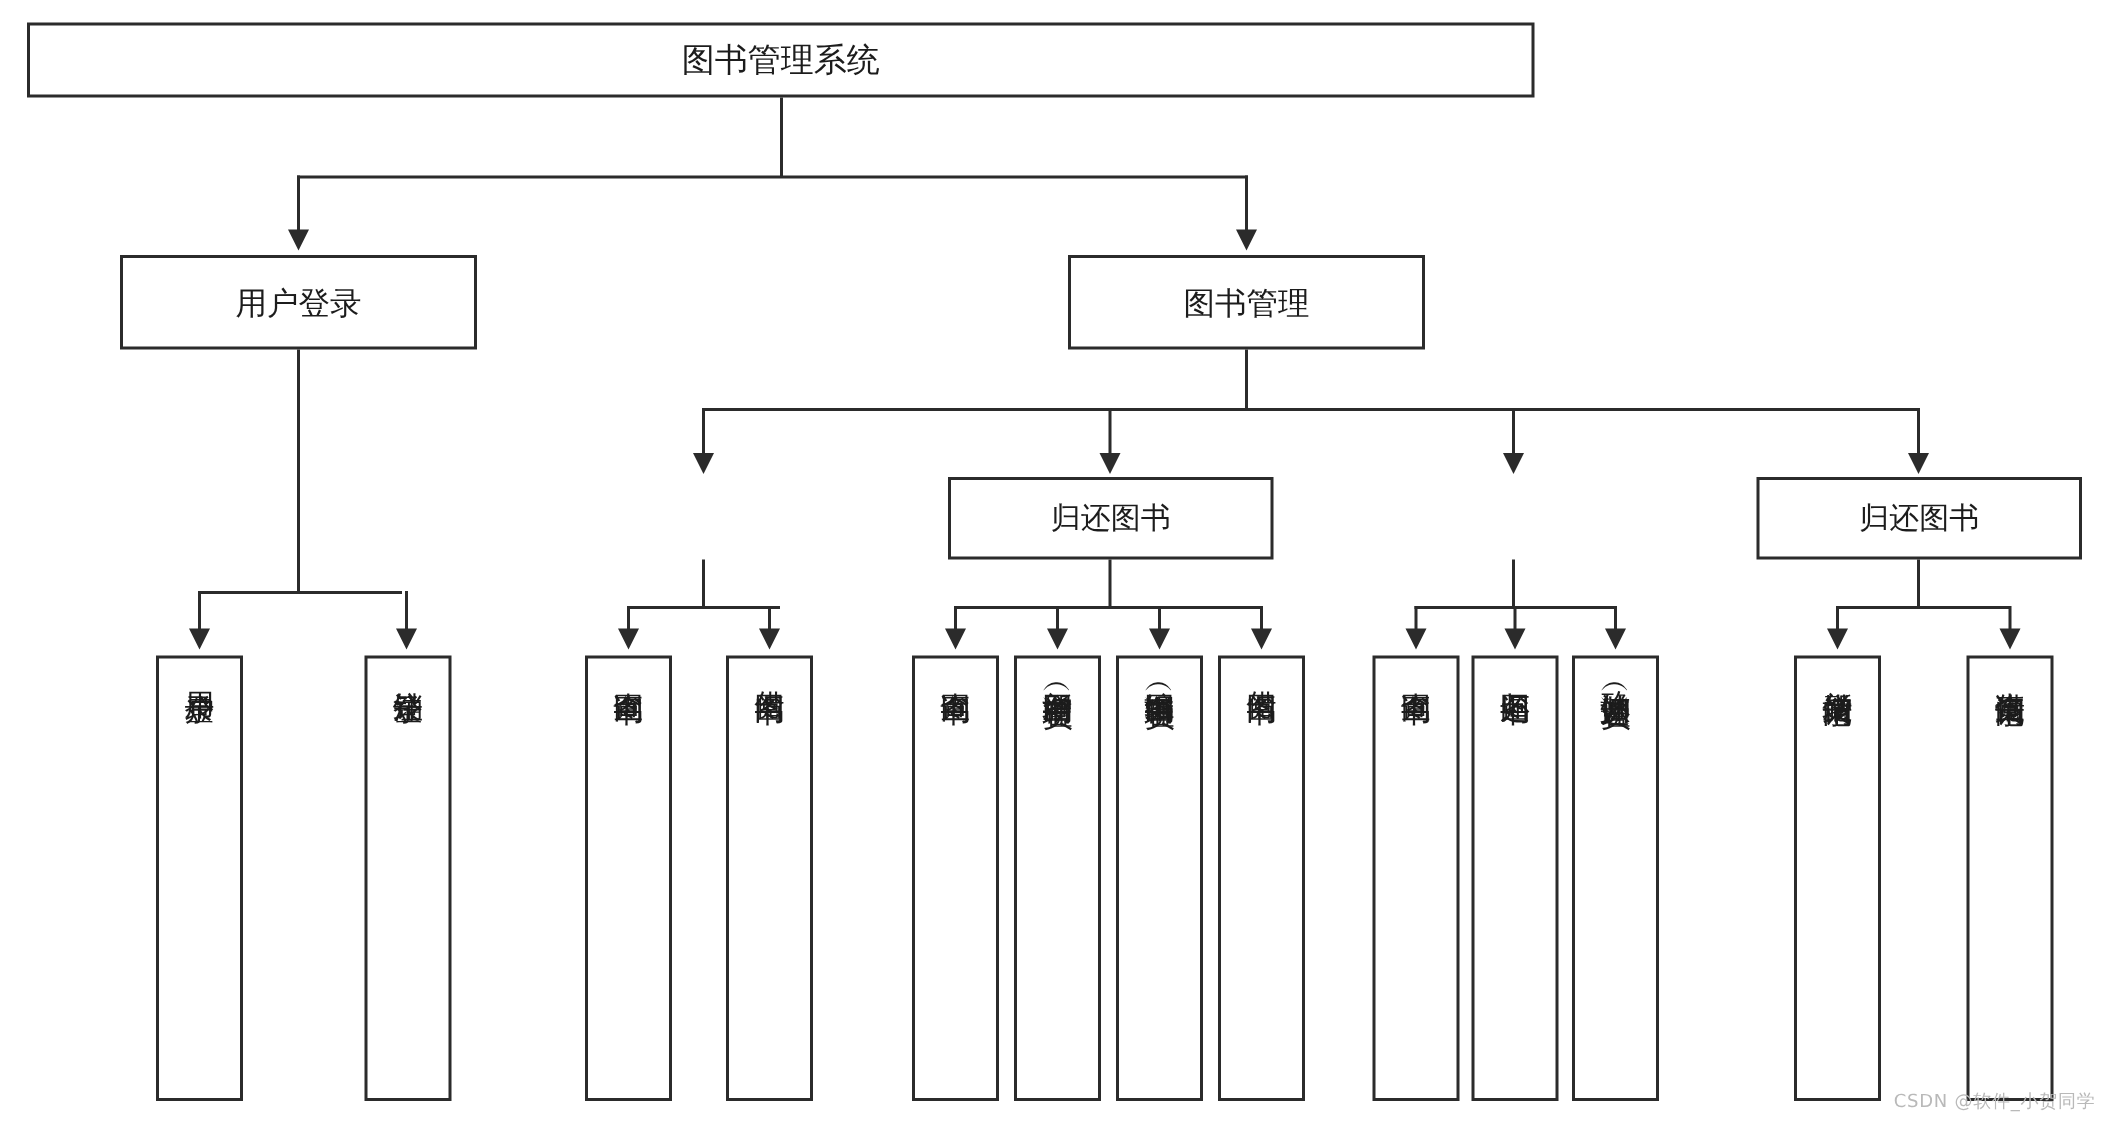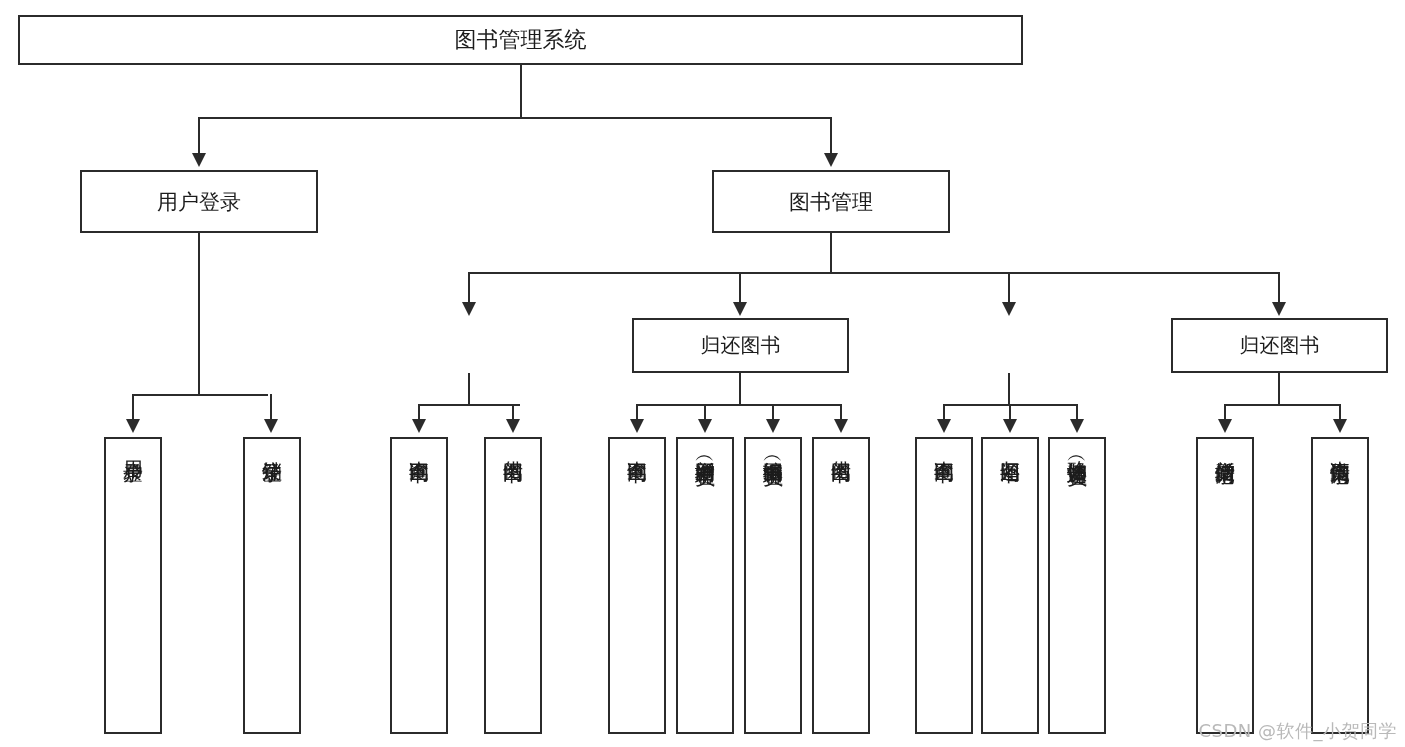--- a/index.html
+++ b/index.html
@@ -58,21 +58,21 @@
     width:0;height:0;
     border-left:7px solid transparent;
     border-right:7px solid transparent;
     border-top:14px solid #2b2b2b;
   }
   
   #watermark{
     position:absolute;
     right:8px;
     bottom:4px;
-    font-size:18px;
+    font-size:12px;
     color:#b9b9b9;
     letter-spacing:0.5px;
     white-space:nowrap;
     font-family:"DejaVu Sans","Liberation Sans",sans-serif;
   }
 </style>
 </head>
 <body>
 
 <div id="canvas">

